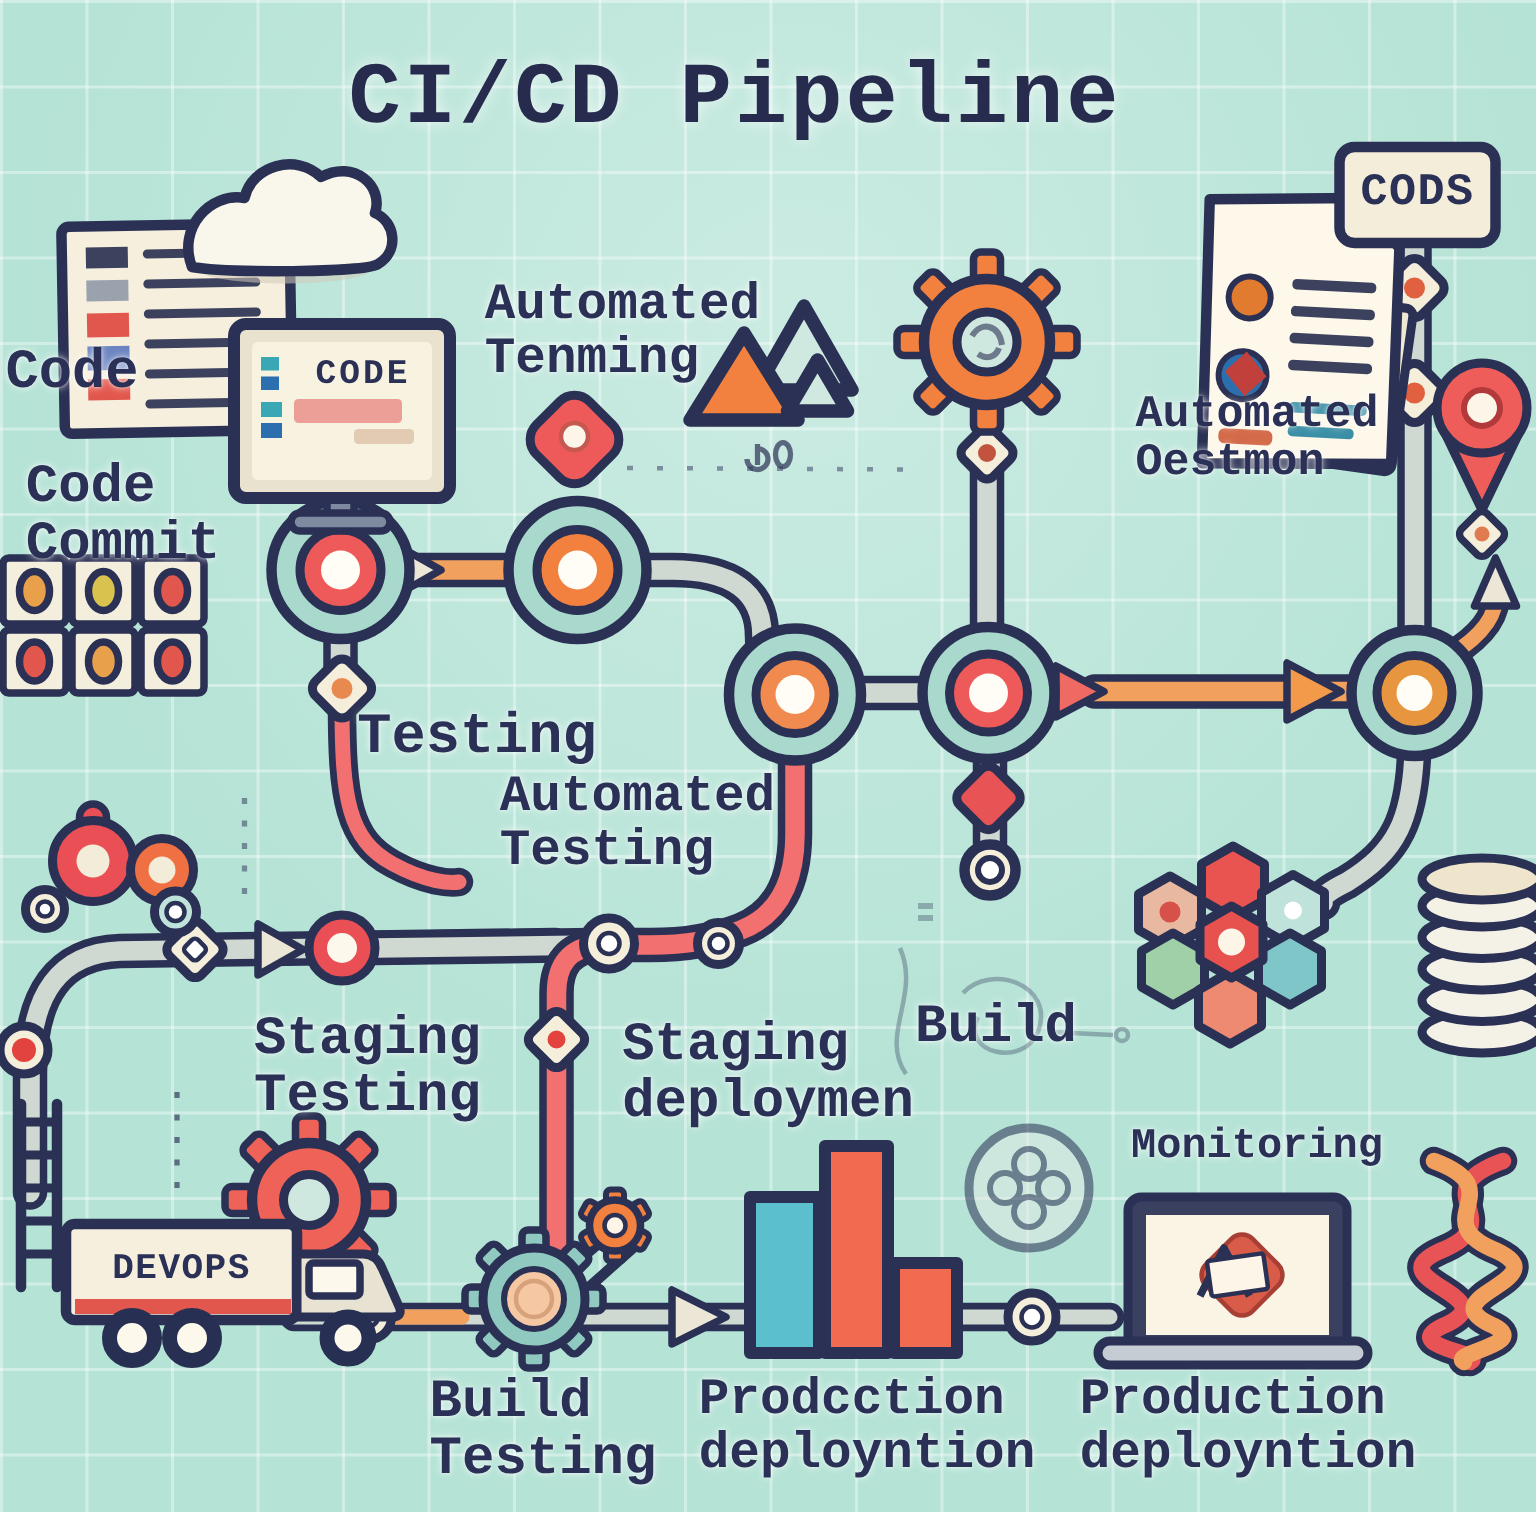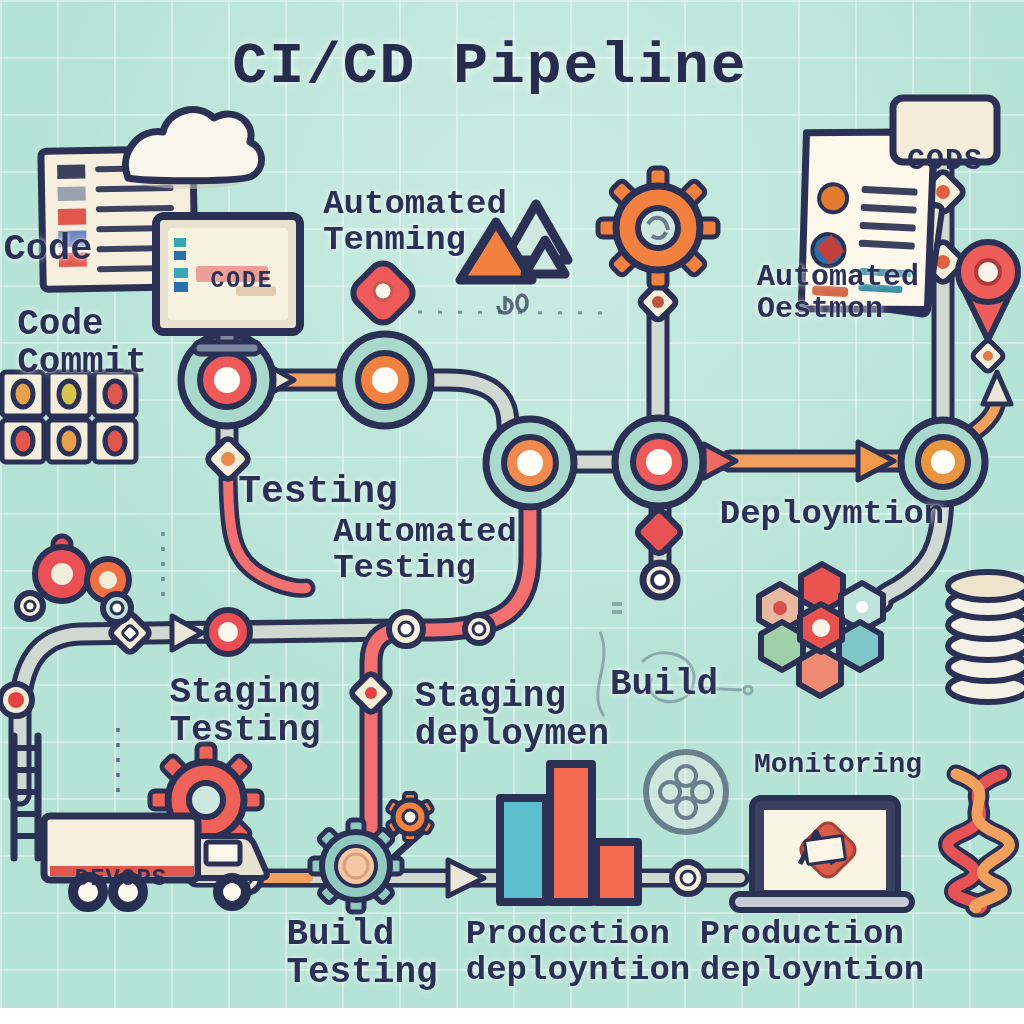--- a/index.html
+++ b/index.html
@@ -26,21 +26,21 @@
     line-height:1.06;transform:translateX(-50%);white-space:nowrap;
     text-shadow:0 0 6px rgba(255,255,255,.75),0 0 2px rgba(255,255,255,.6);
   }
   .lbl span{display:block;}
   .title{
     position:absolute;transform:translateX(-50%);color:#272c4e;font-weight:800;
     letter-spacing:2px;text-shadow:0 0 10px rgba(255,255,255,.7);white-space:nowrap;
   }
   .signtext{
     position:absolute;transform:translateX(-50%);color:#2b3156;font-weight:800;
-    letter-spacing:1px;white-space:nowrap;margin-top:32px;
+    letter-spacing:1px;white-space:nowrap;
   }
 </style>
 </head>
 <body>
 
 <div id="canvas">
 
 <svg width="1024" height="1024" viewBox="0 0 1024 1024">
 
   <g>
@@ -464,21 +464,20 @@
   <div class="lbl" style="left:318px;top:472px;font-size:38px">
     <span>Testing</span>
   </div>
 
   <div class="lbl" style="left:425px;top:514px;font-size:34px">
     <span>Automated</span>
       <span>Testing</span>
   </div>
 
   <div class="lbl" style="left:832px;top:496px;font-size:34px">
-      <span>Deploymtion</span>
   </div>
 
   <div class="lbl" style="left:245px;top:674px;font-size:36px">
     <span>Staging</span>
       <span>Testing</span>
   </div>
 
   <div class="lbl" style="left:512px;top:678px;font-size:36px">
     <span>Staging</span>
       <span>deploymen</span>
@@ -496,21 +495,21 @@
   <div class="lbl" style="left:362px;top:916px;font-size:36px">
     <span>Build</span>
       <span>Testing</span>
   </div>
 
   <div class="lbl" style="left:578px;top:916px;font-size:34px">
     <span>Prodcction</span>
       <span>deployntion</span>
   </div>
 
-  <div class="lbl" style="left:812px;top:916px;font-size:34px">
+  <div class="lbl" style="left:832px;top:916px;font-size:34px">
     <span>Production</span>
       <span>deployntion</span>
   </div>
 
   <div class="signtext" style="left:945px;top:112px;font-size:30px">
     <span>CODS</span>
   </div>
 
   <div class="signtext" style="left:121px;top:833px;font-size:24px">
     <span>DEVOPS</span>

